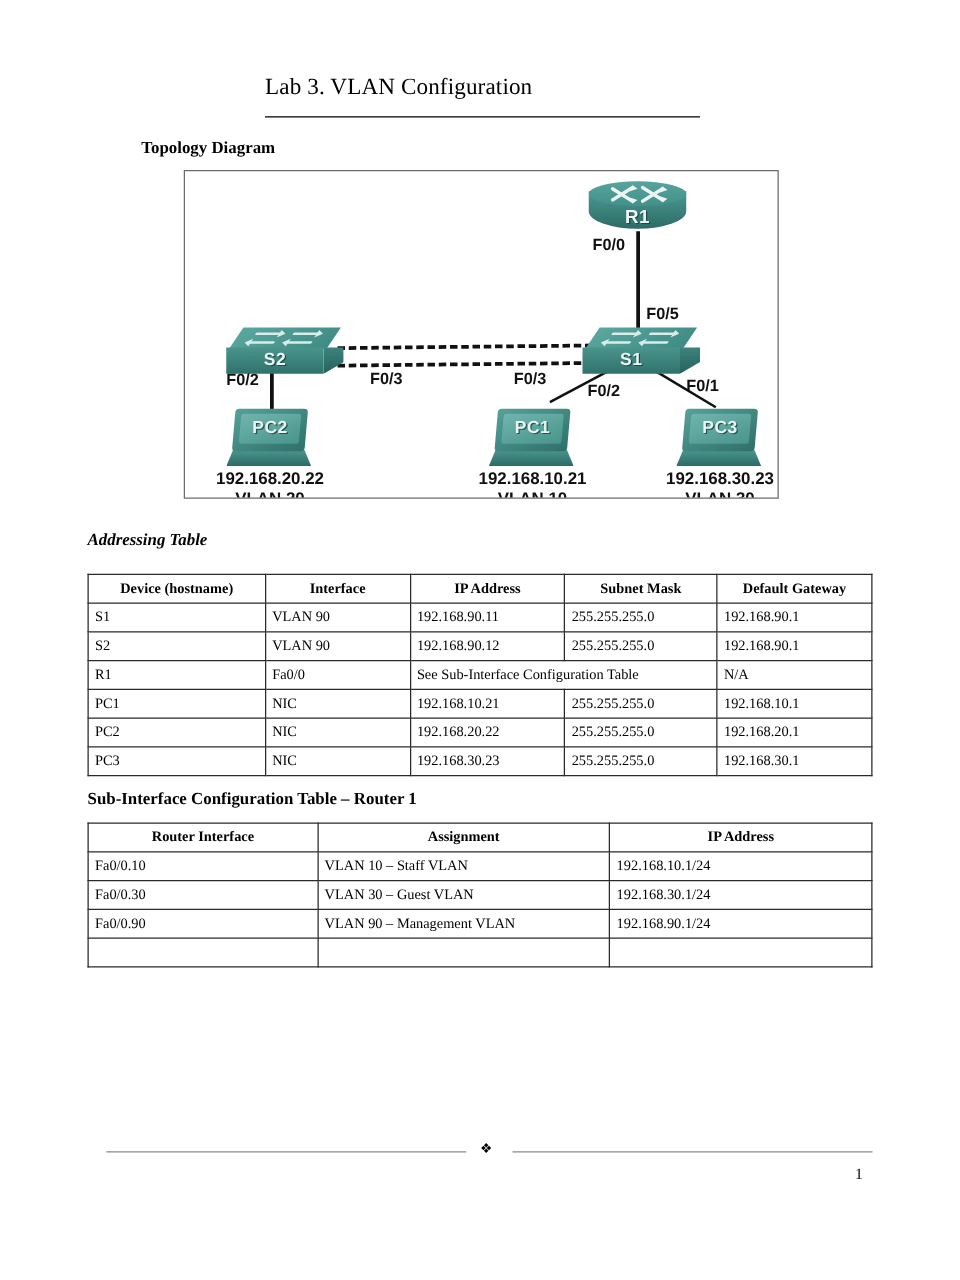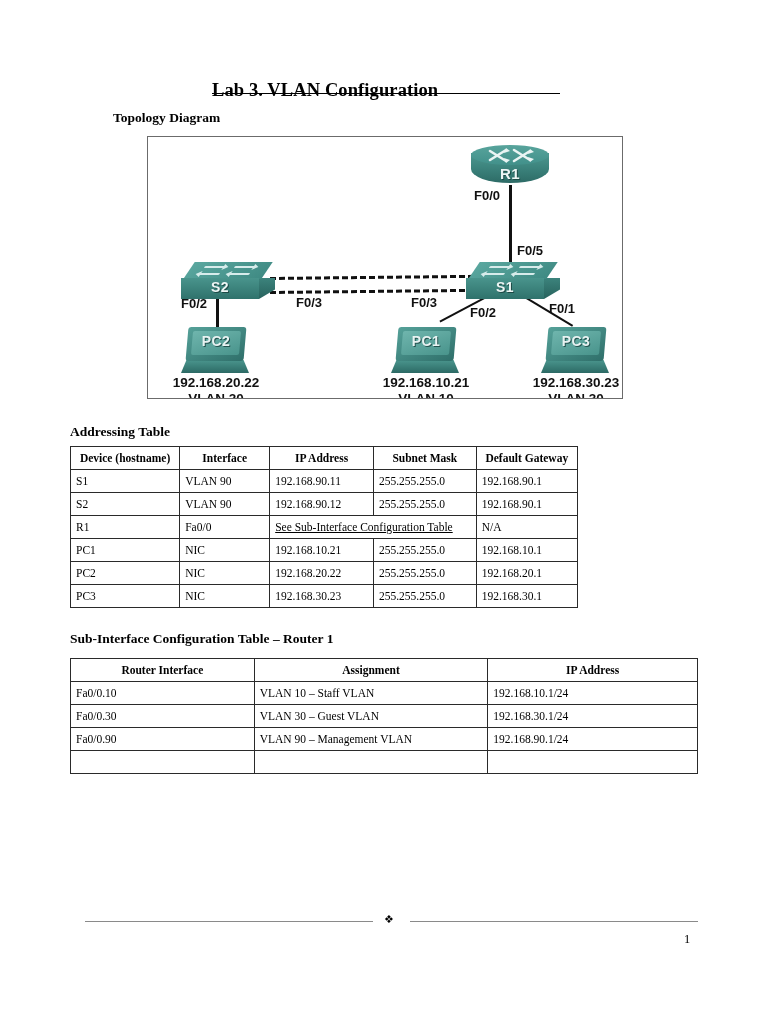--- a/index.html
+++ b/index.html
@@ -13,45 +13,45 @@
     position: relative;
     font-family: "Liberation Serif", serif;
     color: #000;
     overflow: hidden;
   }
 
   
   #doc-title {
     position: absolute;
     left: 212px;
-    top: 80px;
+    top: 60px;
     width: 348px;
     font-size: 18.5px;
-    font-weight: bold;
+    font-weight: normal;
     letter-spacing: 0.1px;
     white-space: nowrap;
   }
   #doc-title-rule {
     position: absolute;
     left: 212px;
     top: 93px;
     width: 348px;
     height: 1.4px;
     background: #000;
   }
 
   
   .section-heading {
     position: absolute;
     font-size: 13.5px;
     font-weight: bold;
     white-space: nowrap;
   }
   #heading-topology { left: 113px; top: 110px; text-align: right; }
-  #heading-addressing { left: 70px; top: 424px; }
+  #heading-addressing { left: 70px; top: 424px; font-style: italic; }
   #heading-subif { left: 70px; top: 631px; }
 
   
   #topology-frame {
     position: absolute;
     left: 147px;
     top: 136px;
     width: 474px;
     height: 261px;
     border: 1.6px solid #6b6b6b;
@@ -260,23 +260,23 @@
     vertical-align: middle;
     font-weight: normal;
     text-align: left;
     height: 16px;
   }
   table.doc-table th {
     font-weight: bold;
     text-align: center;
     font-size: 11.5px;
   }
-  td.center { text-align: center; text-decoration: underline; }
-
-  #tbl-addressing { left: 70px; top: 446px; width: 508px; }
+  td.center { text-align: center; }
+
+  #tbl-addressing { left: 70px; top: 459px; width: 628px; }
   #tbl-subif { left: 70px; top: 658px; width: 628px; }
 
   
   #footer-rule-left {
     position: absolute;
     left: 85px; top: 921px;
     width: 288px; height: 1px;
     background: #8a8a8a;
   }
   #footer-rule-right {

